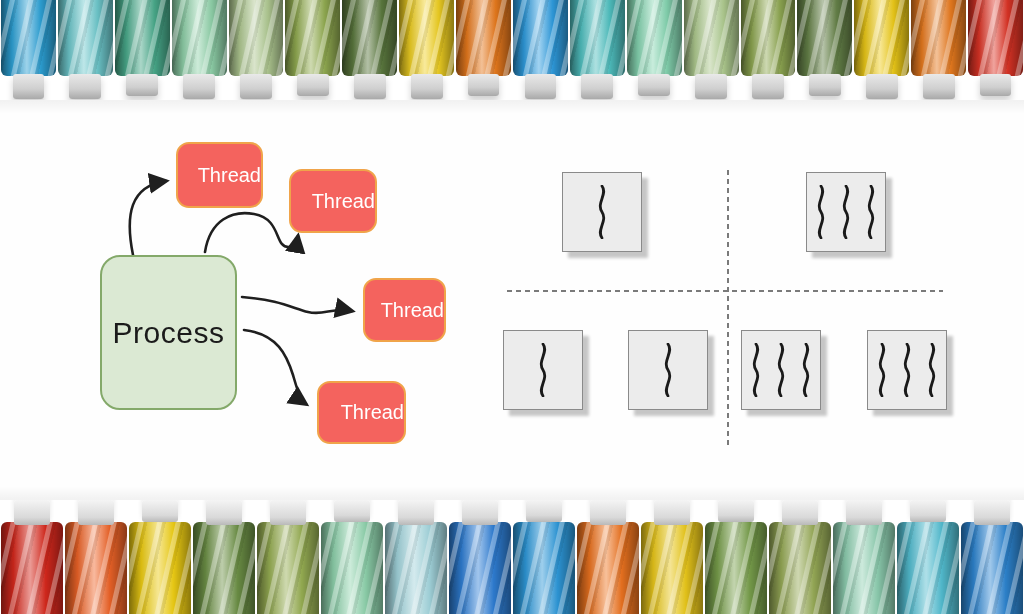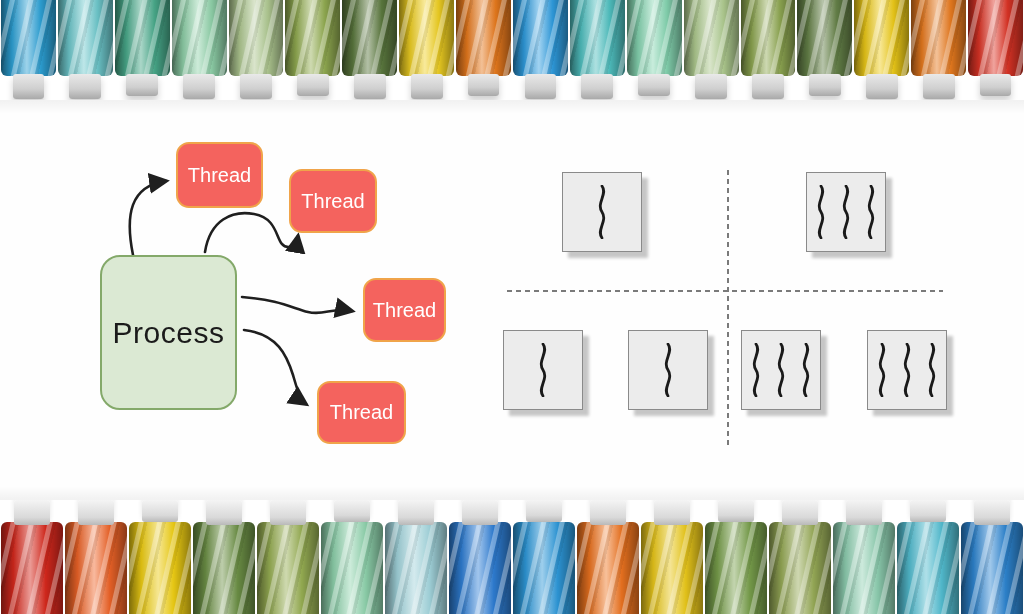--- a/index.html
+++ b/index.html
@@ -38,21 +38,21 @@
 
   
   .pt-diagram{position:absolute;left:80px;top:30px;width:390px;height:330px;}
   .pt-diagram svg.arrows{position:absolute;inset:0;overflow:visible;}
   .process-box{position:absolute;left:20px;top:125px;width:137px;height:155px;
     background:var(--process-fill,#dbe9d3);border:2.5px solid var(--process-border,#84a96a);
     border-radius:20px;display:flex;align-items:center;justify-content:center;box-sizing:border-box;}
   .process-box span{font-size:30px;color:var(--process-text,#1b1b1b);letter-spacing:0.5px;}
   .thread-box{position:absolute;background:var(--thread-fill,#f4635e);
     border:2.5px solid var(--thread-border,#f0a44a);border-radius:13px;
-    display:flex;align-items:center;justify-content:center;box-sizing:border-box;}
+    display:flex;align-items:center;justify-content:flex-end;box-sizing:border-box;}
   .thread-box span{font-size:20px;color:var(--thread-text,#fff);}
   .t1{left:96px;top:12px;width:87px;height:66px;}
   .t2{left:209px;top:39px;width:88px;height:64px;}
   .t3{left:283px;top:148px;width:83px;height:64px;}
   .t4{left:237px;top:251px;width:89px;height:63px;}
 
   
   .quadrant{position:absolute;left:495px;top:60px;width:458px;height:292px;}
   .vline{position:absolute;left:232px;top:10px;width:2px;height:276px;
     background:repeating-linear-gradient(to bottom,var(--divider,#7a7a7a) 0 5px,transparent 5px 9px);}

